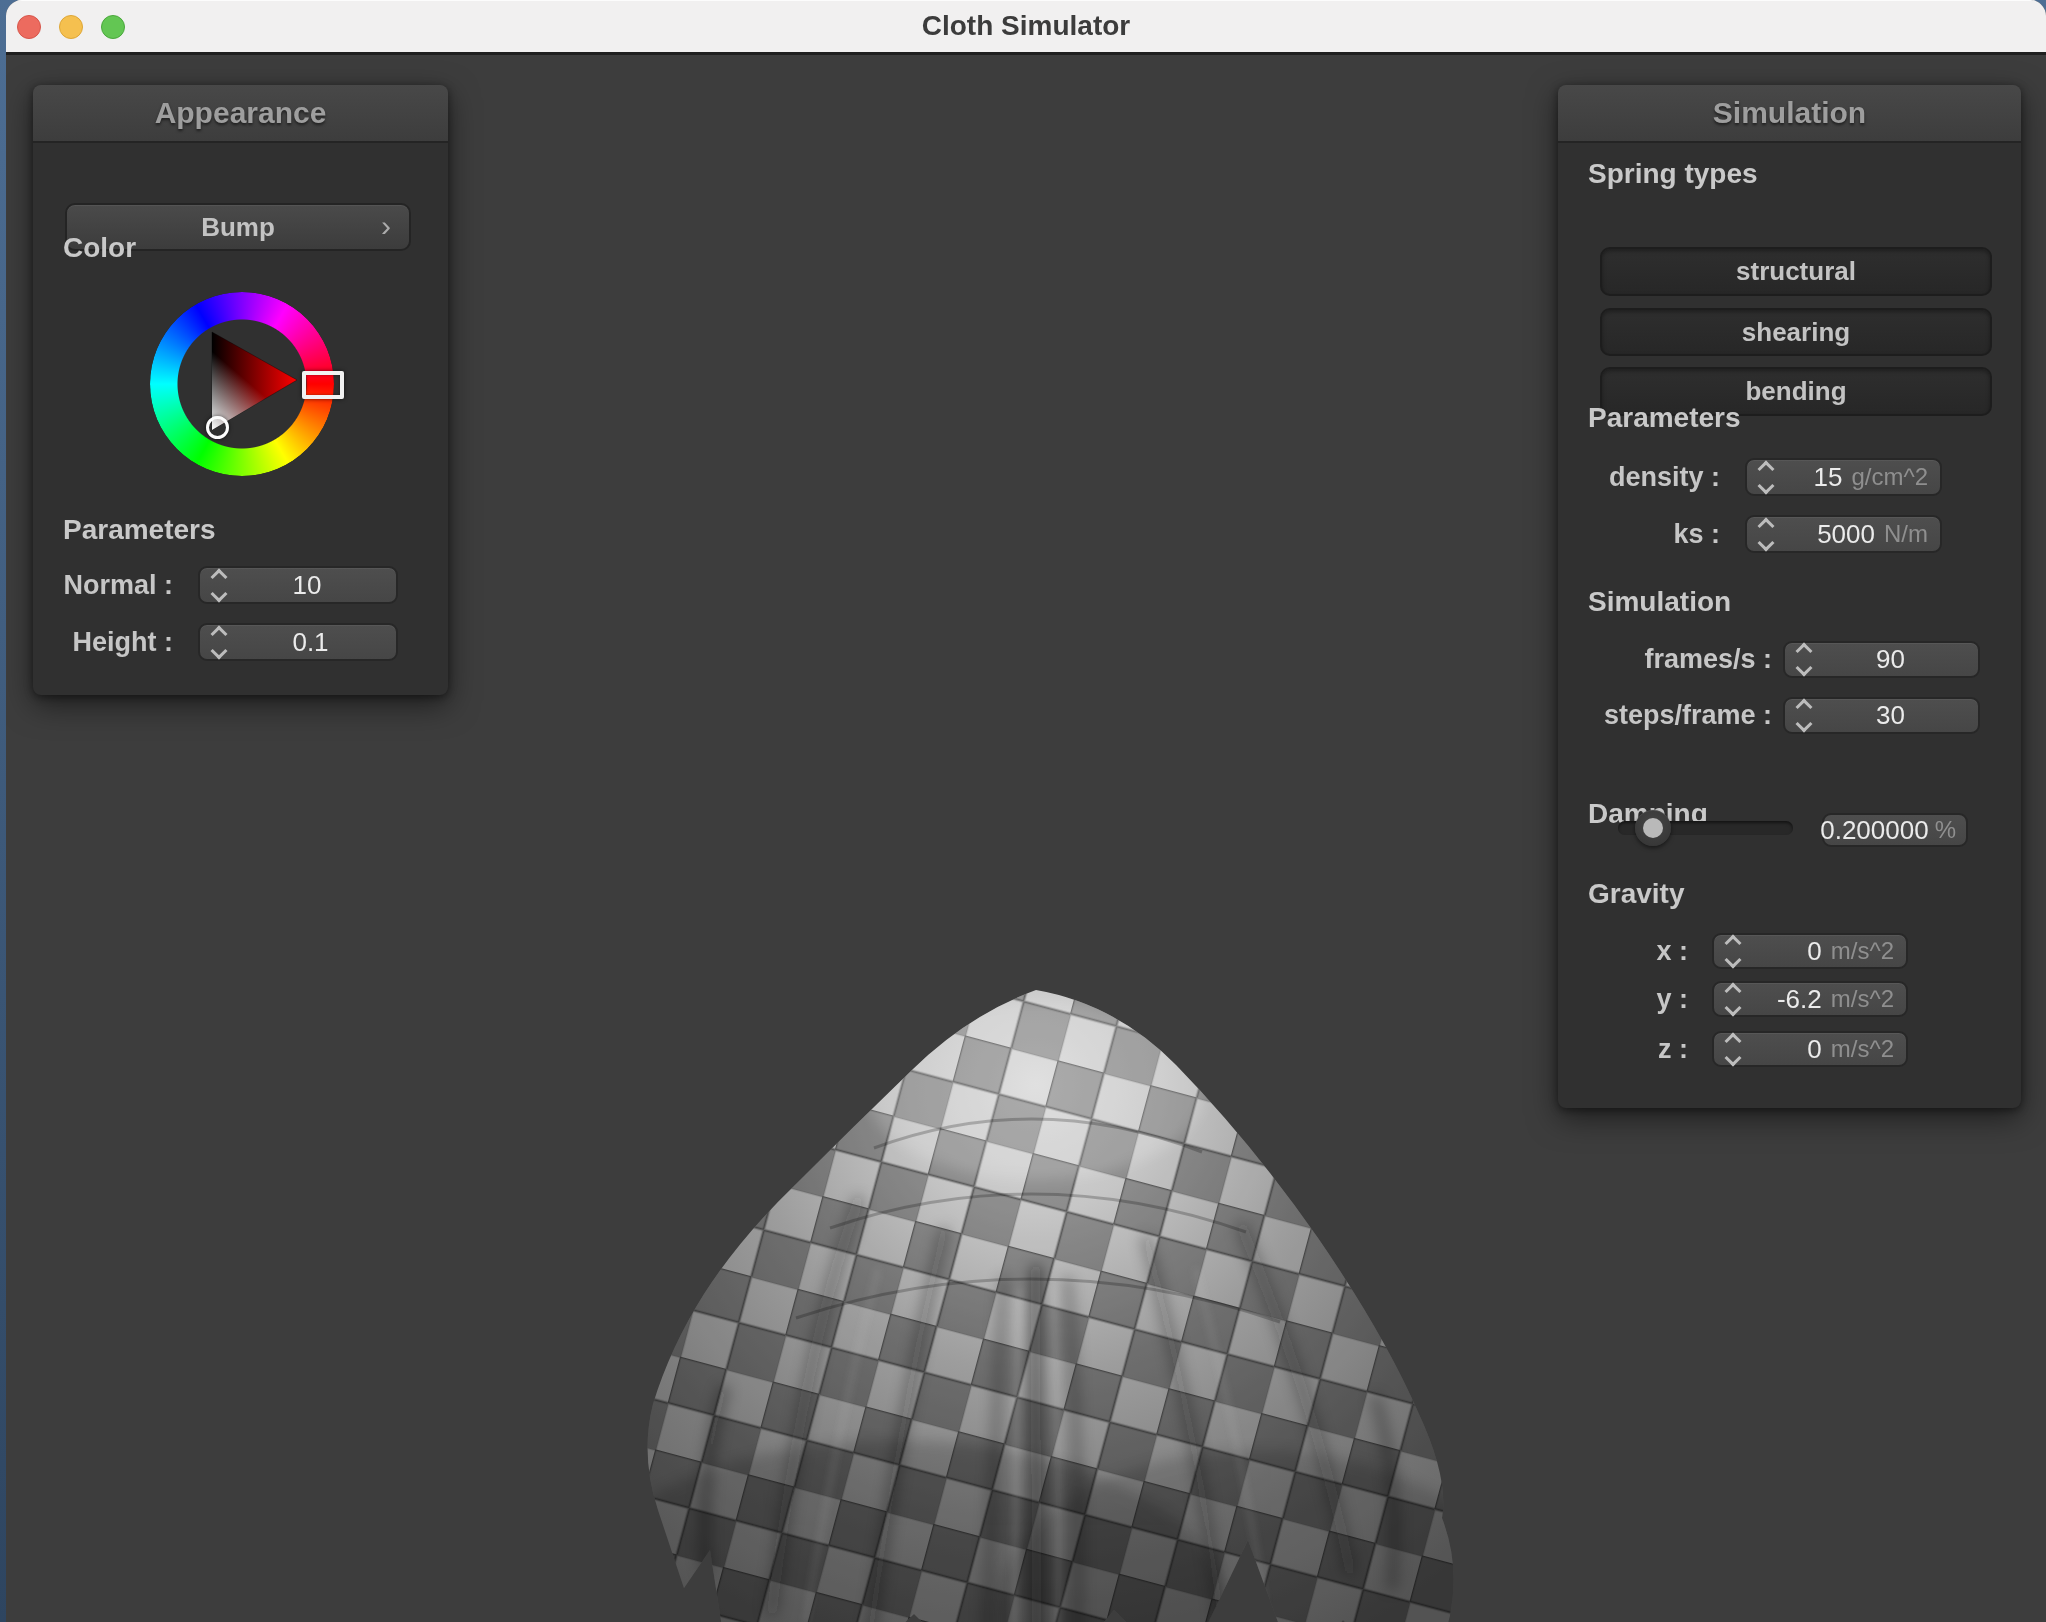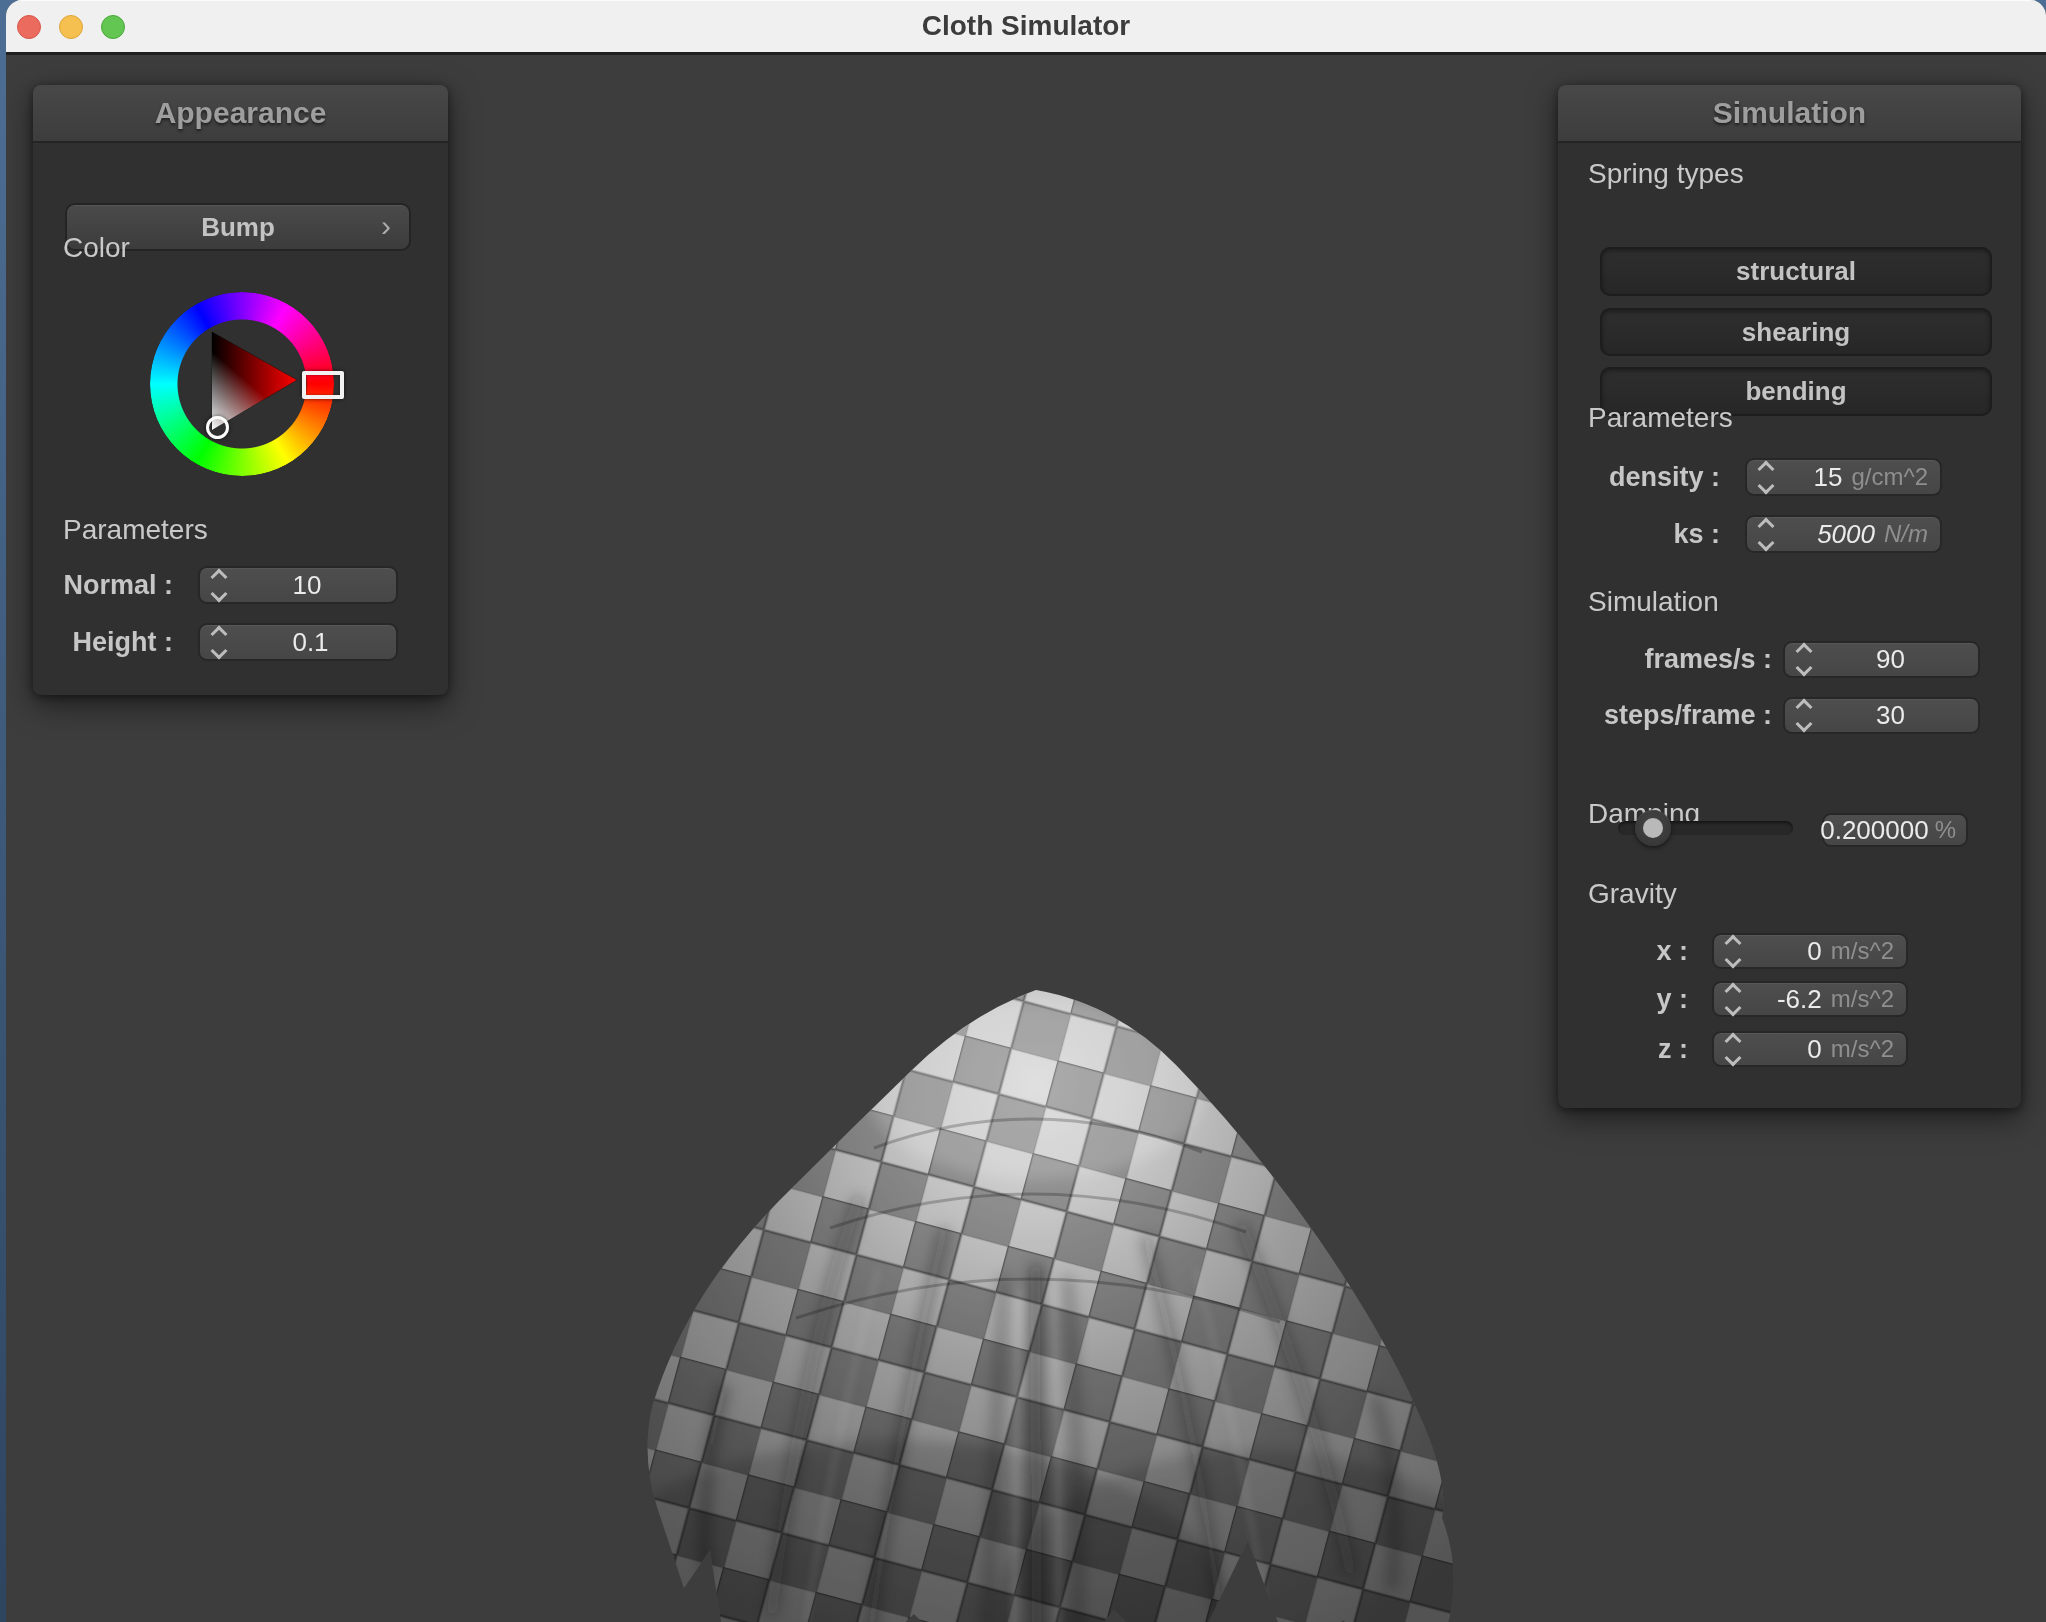--- a/index.html
+++ b/index.html
@@ -20,21 +20,21 @@
 
   .viewport{position:absolute;left:0;top:55px;right:0;bottom:0;background:#3d3d3d;}
 
   
   .panel{position:absolute;background:#303030;border-radius:8px;
     box-shadow:0 10px 30px rgba(0,0,0,.5),0 2px 8px rgba(0,0,0,.45);}
   .panel-header{position:absolute;left:0;top:0;right:0;height:56px;
     background:linear-gradient(#484848,#3d3d3d);border-bottom:2px solid #242424;
     border-radius:8px 8px 0 0;text-align:center;line-height:56px;
     font-size:30px;font-weight:700;color:#9e9e9e;text-shadow:0 2px 3px rgba(0,0,0,.55);}
-  .section-label{position:absolute;font-size:28px;font-weight:400;color:#c9c9c9;line-height:34px;}
+  .section-label{position:absolute;font-size:28px;font-weight:700;color:#c9c9c9;line-height:34px;}
 
   
   .btn{position:absolute;border-radius:10px;font-size:26px;font-weight:700;color:#c3c3c3;
     display:flex;align-items:center;justify-content:center;cursor:default;margin-top:40px;}
   .btn-raised{background:linear-gradient(#4a4a4a,#3c3c3c);border:2px solid #242424;
     box-shadow:inset 0 1px 0 rgba(255,255,255,.06);}
   .btn-sunken{background:linear-gradient(#2e2e2e,#272727);border:2px solid #1d1d1d;
     box-shadow:inset 0 2px 4px rgba(0,0,0,.35);}
   .btn .chev-right{position:absolute;right:18px;font-size:30px;font-weight:400;color:#ababab;top:50%;
     transform:translateY(-54%);}
@@ -231,21 +231,21 @@
             <span class="chv up"></span>
             <span class="chv down"></span>
           </span>
         <span class="val">15</span>
         <span class="unit">g/cm^2</span>
       </div>
     </div>
 
     <div class="row" style="left:0;top:430px;">
       <div class="row-label" style="width:182px;padding-right:20px;">ks :</div>
-      <div class="spin units" style="width:197px;height:38px;font-style:italic;">
+      <div class="spin units" style="width:197px;height:38px;">
         <span class="stepper">
             <span class="chv up"></span>
             <span class="chv down"></span>
           </span>
         <span class="val">5000</span>
         <span class="unit">N/m</span>
       </div>
     </div>
 
     <div class="section-label" style="left:30px;top:500px;">Simulation</div>

